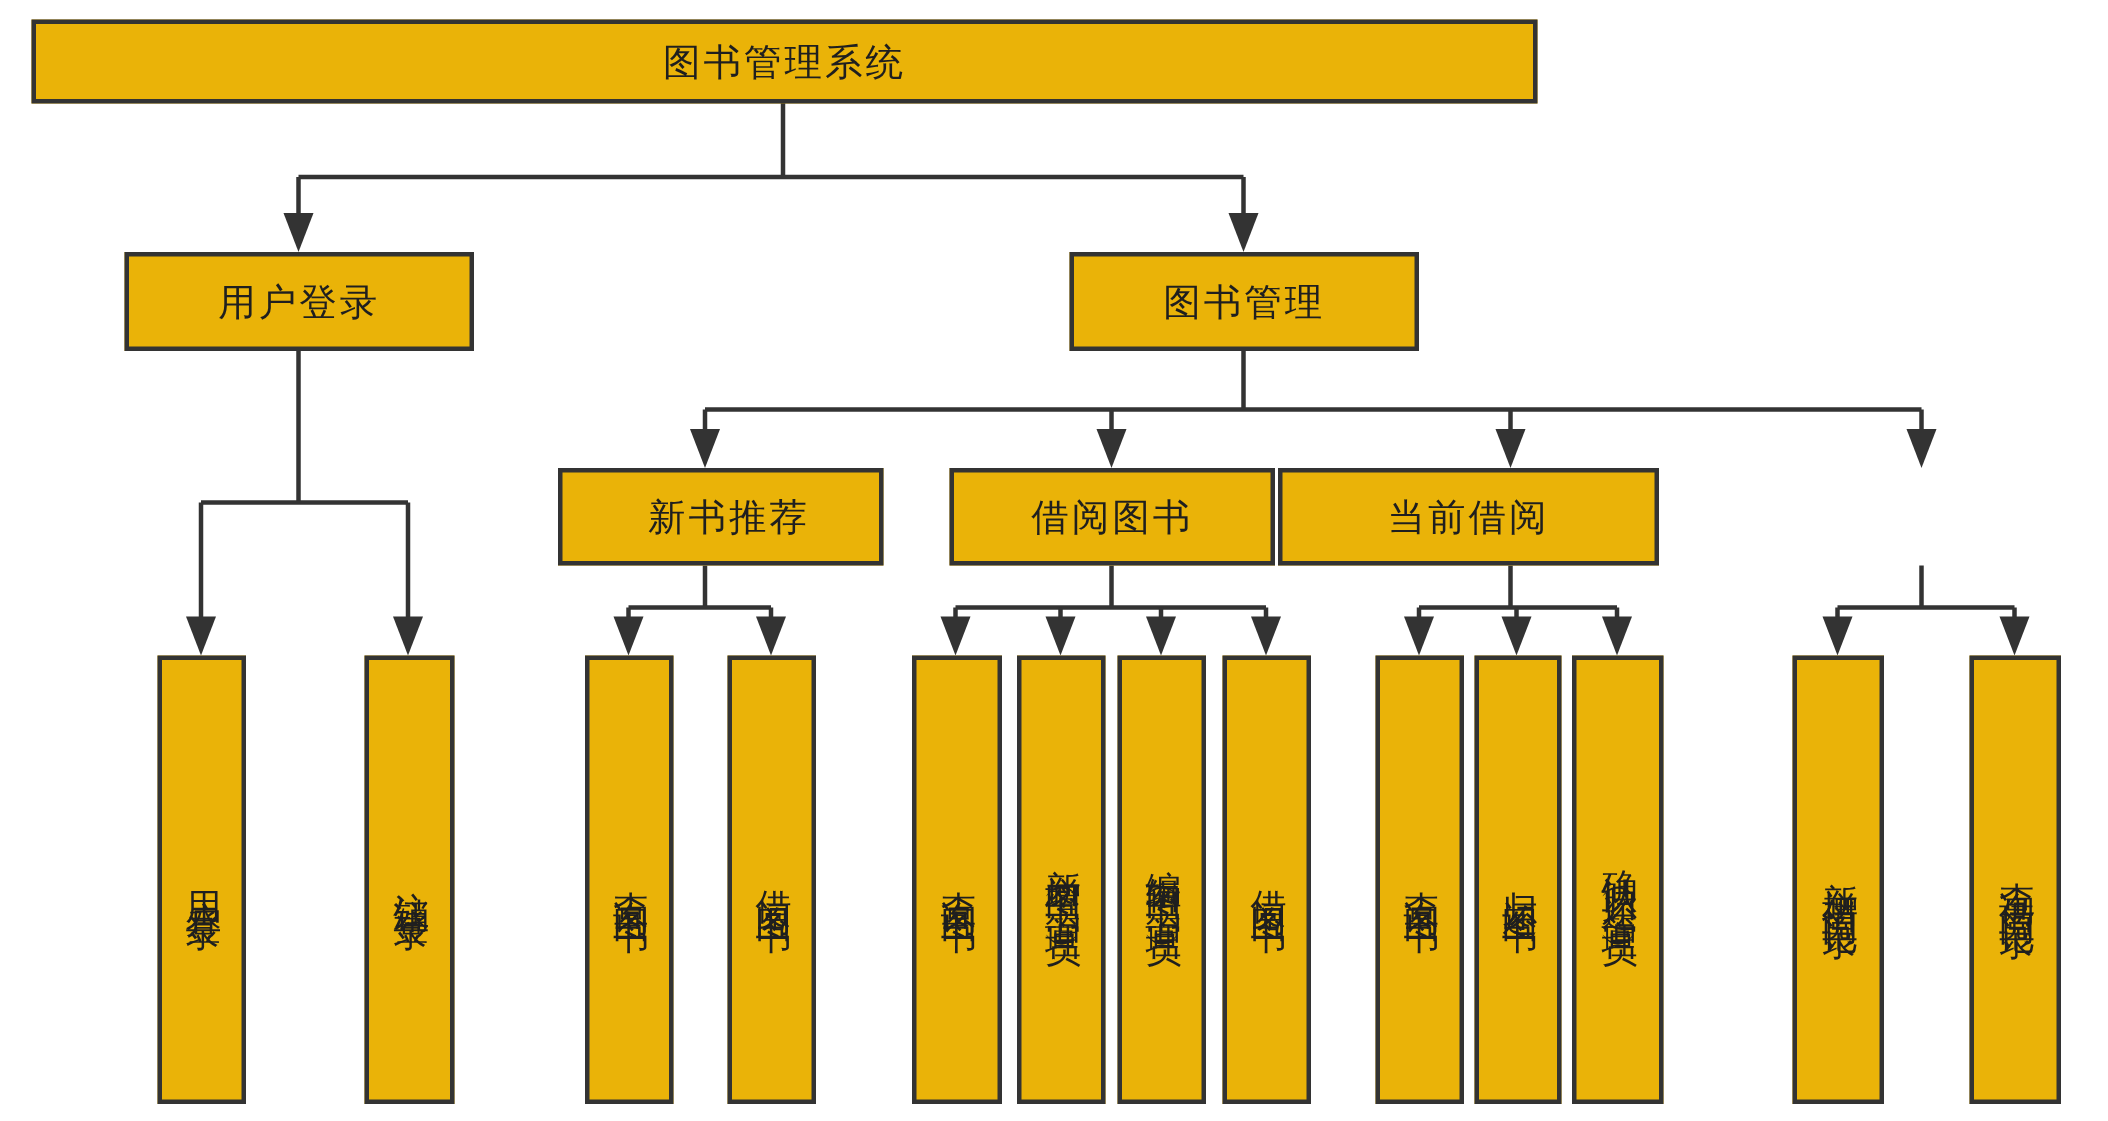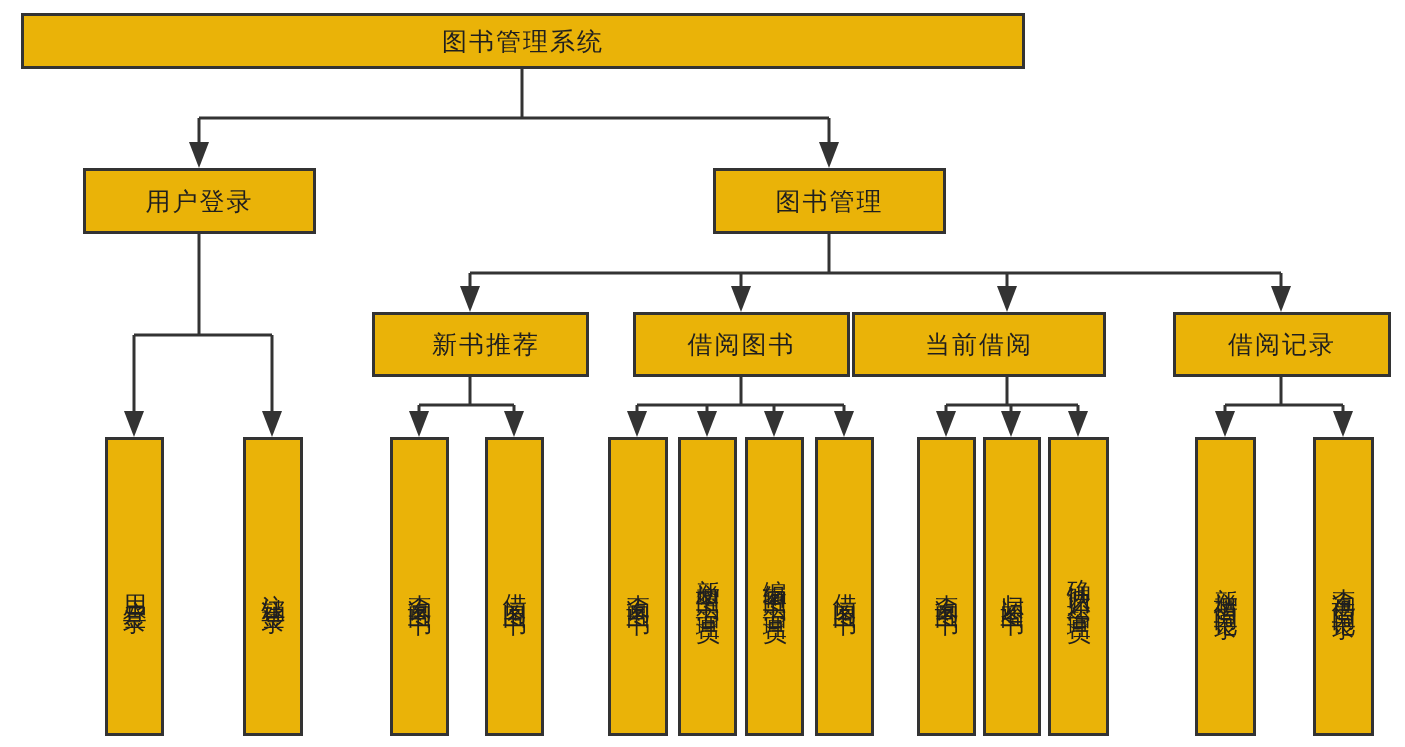--- a/index.html
+++ b/index.html
@@ -132,23 +132,20 @@
 
   <div class="box" style="left:372px; top:312px; width:217px; height:65px;padding-left:11px;">
     <span class="hlabel">新书推荐</span>
   </div>
   <div class="box" style="left:633px; top:312px; width:217px; height:65px;">
     <span class="hlabel">借阅图书</span>
   </div>
   <div class="box" style="left:852px; top:312px; width:254px; height:65px;">
     <span class="hlabel">当前借阅</span>
   </div>
-  <div class="box" style="left:1173px; top:312px; width:218px; height:65px;">
-    <span class="hlabel">借阅记录</span>
-  </div>
 
   <div class="box leaf" style="left:105px; top:437px; width:59px; height:299px;">
     <span class="vlabel">用户登录</span>
   </div>
   <div class="box leaf" style="left:243px; top:437px; width:60px; height:299px;">
     <span class="vlabel">注销登录</span>
   </div>
 
   <div class="box leaf" style="left:390px; top:437px; width:59px; height:299px;">
     <span class="vlabel">查询图书</span>

